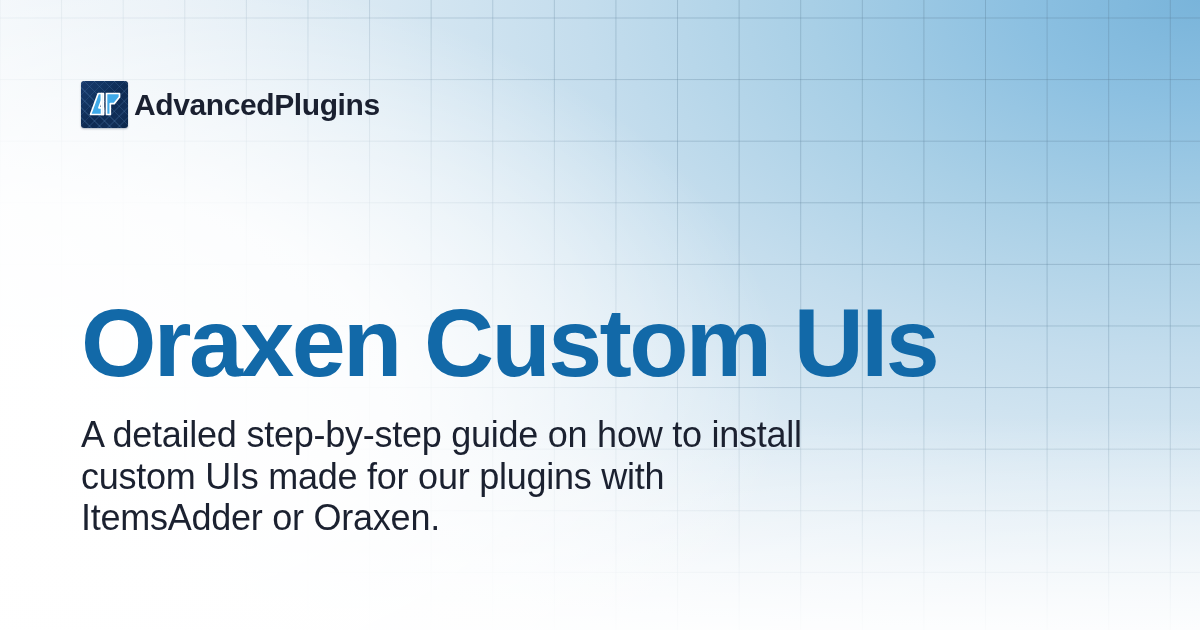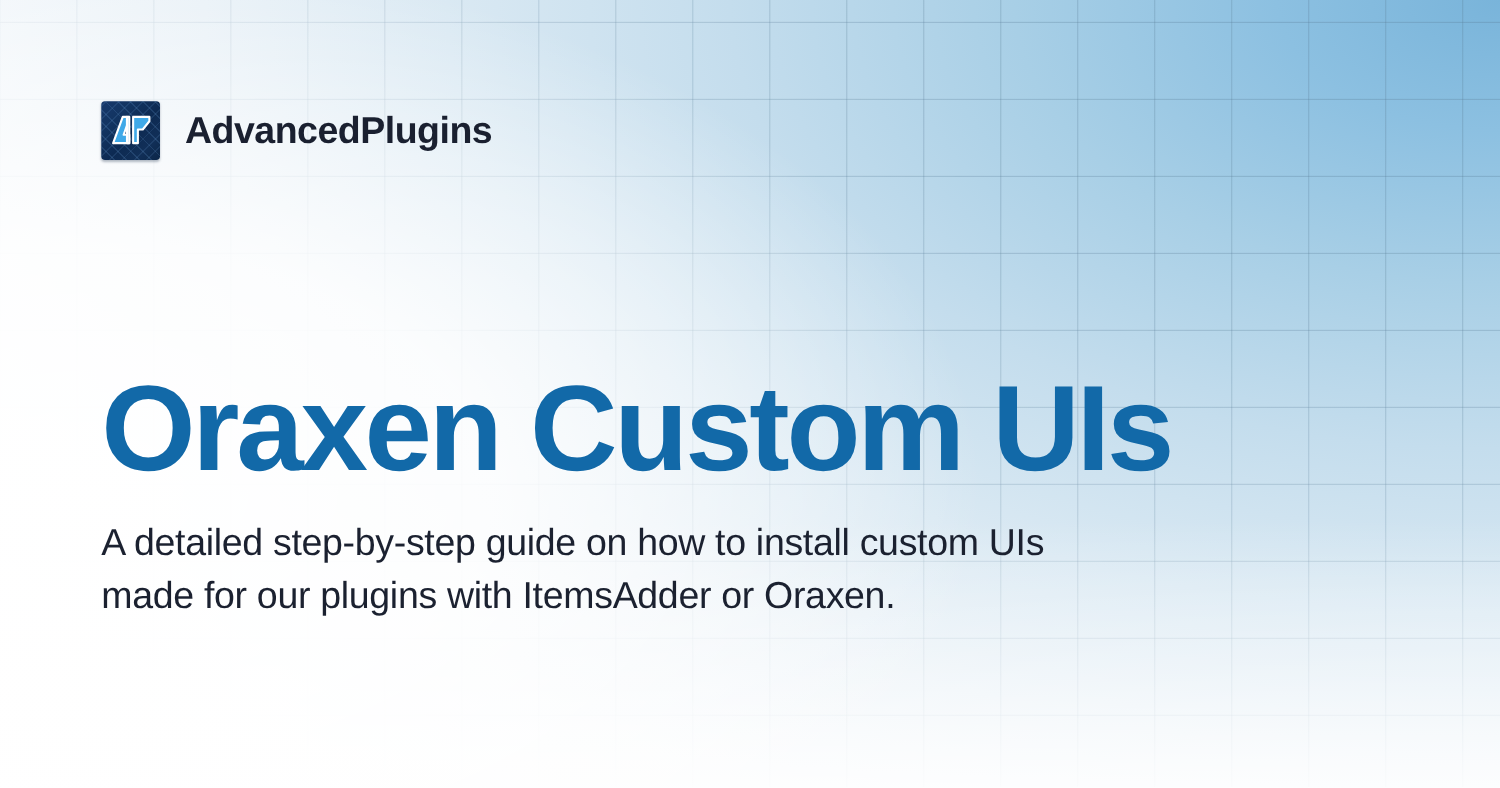--- a/index.html
+++ b/index.html
@@ -98,21 +98,21 @@
     inset: 0;
   }
 
   
   .brand {
     position: absolute;
     left: 81px;
     top: 81px;
     display: flex;
     align-items: center;
-    gap: 20px;
+    gap: 6px;
   }
 
   .brand-logo {
     width: 47px;
     height: 47px;
     border-radius: 3px;
     position: relative;
     overflow: hidden;
     background:
       linear-gradient(135deg, #17386b 0%, #123461 28%, #0d2a52 55%, #112f58 78%, #0b2648 100%);
@@ -168,21 +168,21 @@
     font-weight: bold;
     letter-spacing: -2.6px;
     line-height: 1;
     color: #1269a8;
     white-space: nowrap;
   }
 
   .subtitle {
     margin: 0;
     padding-top: 23px;
-    font-size: 30px;
+    font-size: 36px;
     font-weight: normal;
     line-height: 41.5px;
     letter-spacing: -0.25px;
     color: #1b2130;
     max-width: 770px;
   }
 </style>
 </head>
 <body>
 

